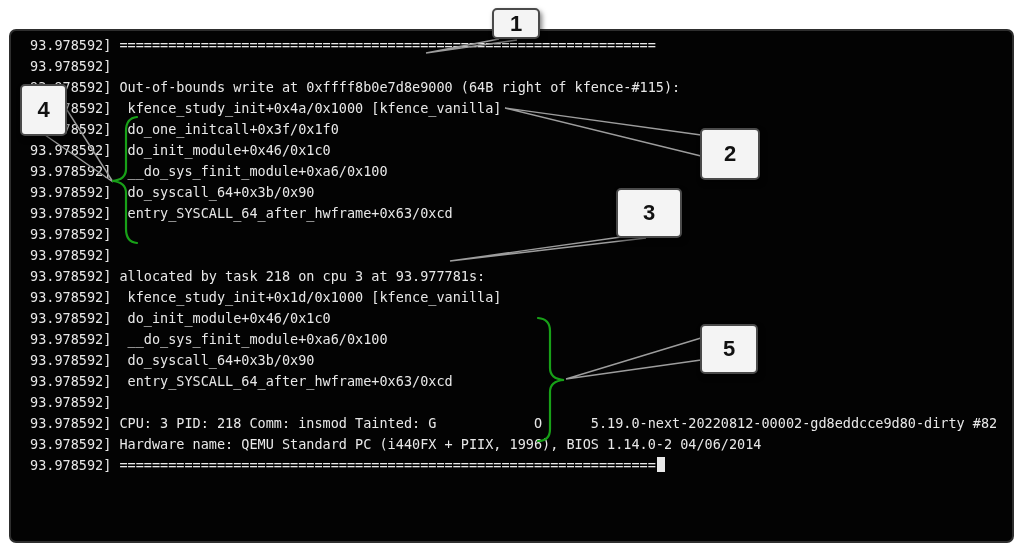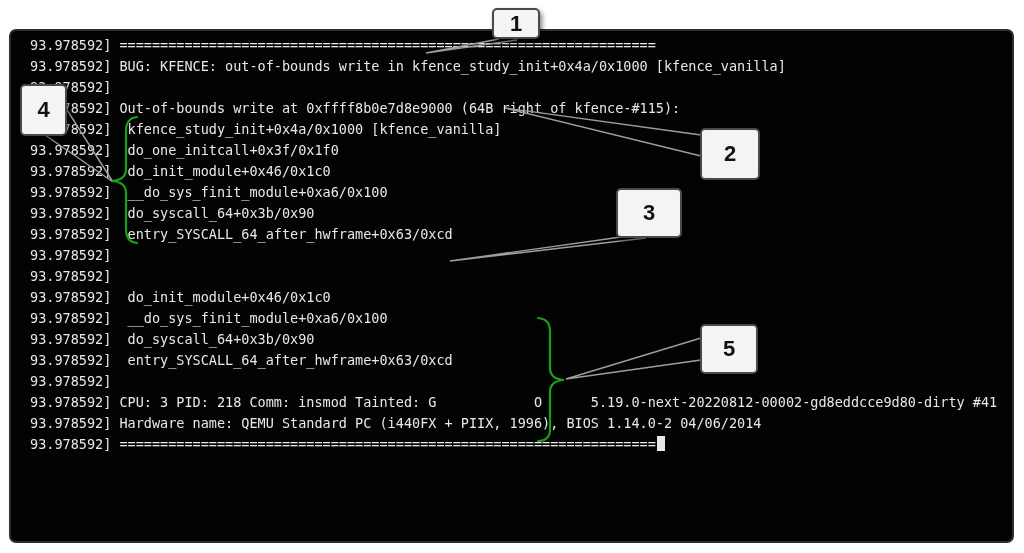--- a/index.html
+++ b/index.html
@@ -68,37 +68,38 @@
     color: #111111;
     box-sizing: border-box;
   }
 </style>
 </head>
 <body>
 
 <div class="terminal">
   <div class="log">
     <div class="line"><span>93.978592] </span><span>==================================================================</span></div>
-    <div class="line"><span>93.978592] </span><span>BUG: KFENCE: out-of-bounds write in kfence_study_init+0x4a/0x1000 [kfence_vanilla]</span></div>
     <div class="line"><span>93.978592] </span><span></span></div>
     <div class="line"><span>93.978592] </span><span>Out-of-bounds write at 0xffff8b0e7d8e9000 (64B right of kfence-#115):</span></div>
     <div class="line"><span>93.978592] </span><span> kfence_study_init+0x4a/0x1000 [kfence_vanilla]</span></div>
     <div class="line"><span>93.978592] </span><span> do_one_initcall+0x3f/0x1f0</span></div>
     <div class="line"><span>93.978592] </span><span> do_init_module+0x46/0x1c0</span></div>
     <div class="line"><span>93.978592] </span><span> __do_sys_finit_module+0xa6/0x100</span></div>
     <div class="line"><span>93.978592] </span><span> do_syscall_64+0x3b/0x90</span></div>
     <div class="line"><span>93.978592] </span><span> entry_SYSCALL_64_after_hwframe+0x63/0xcd</span></div>
     <div class="line"><span>93.978592] </span><span></span></div>
     <div class="line"><span>93.978592] </span><span></span></div>
+    <div class="line"><span>93.978592] </span><span>allocated by task 218 on cpu 3 at 93.977781s:</span></div>
+    <div class="line"><span>93.978592] </span><span> kfence_study_init+0x1d/0x1000 [kfence_vanilla]</span></div>
     <div class="line"><span>93.978592] </span><span> do_init_module+0x46/0x1c0</span></div>
     <div class="line"><span>93.978592] </span><span> __do_sys_finit_module+0xa6/0x100</span></div>
     <div class="line"><span>93.978592] </span><span> do_syscall_64+0x3b/0x90</span></div>
     <div class="line"><span>93.978592] </span><span> entry_SYSCALL_64_after_hwframe+0x63/0xcd</span></div>
     <div class="line"><span>93.978592] </span><span></span></div>
-    <div class="line"><span>93.978592] </span><span>CPU: 3 PID: 218 Comm: insmod Tainted: G            O      5.19.0-next-20220812-00002-gd8eddcce9d80-dirty #41</span></div>
+    <div class="line"><span>93.978592] </span><span>CPU: 3 PID: 218 Comm: insmod Tainted: G            O      5.19.0-next-20220812-00002-gd8eddcce9d80-dirty #82</span></div>
     <div class="line"><span>93.978592] </span><span>Hardware name: QEMU Standard PC (i440FX + PIIX, 1996), BIOS 1.14.0-2 04/06/2014</span></div>
     <div class="line"><span>93.978592] </span><span>==================================================================</span><span class="cursor"></span></div>
   </div>
 </div>
 
 <svg class="overlay" width="1024" height="553" viewBox="0 0 1024 553" xmlns="http://www.w3.org/2000/svg">
 
   <g stroke="#9d9d9d" stroke-width="1.4" fill="none">
     <path d="M 499 39 L 426 53 M 517 40 L 426 53"></path>
     <path d="M 701 135 L 505 108 M 701 156 L 505 108"></path>

